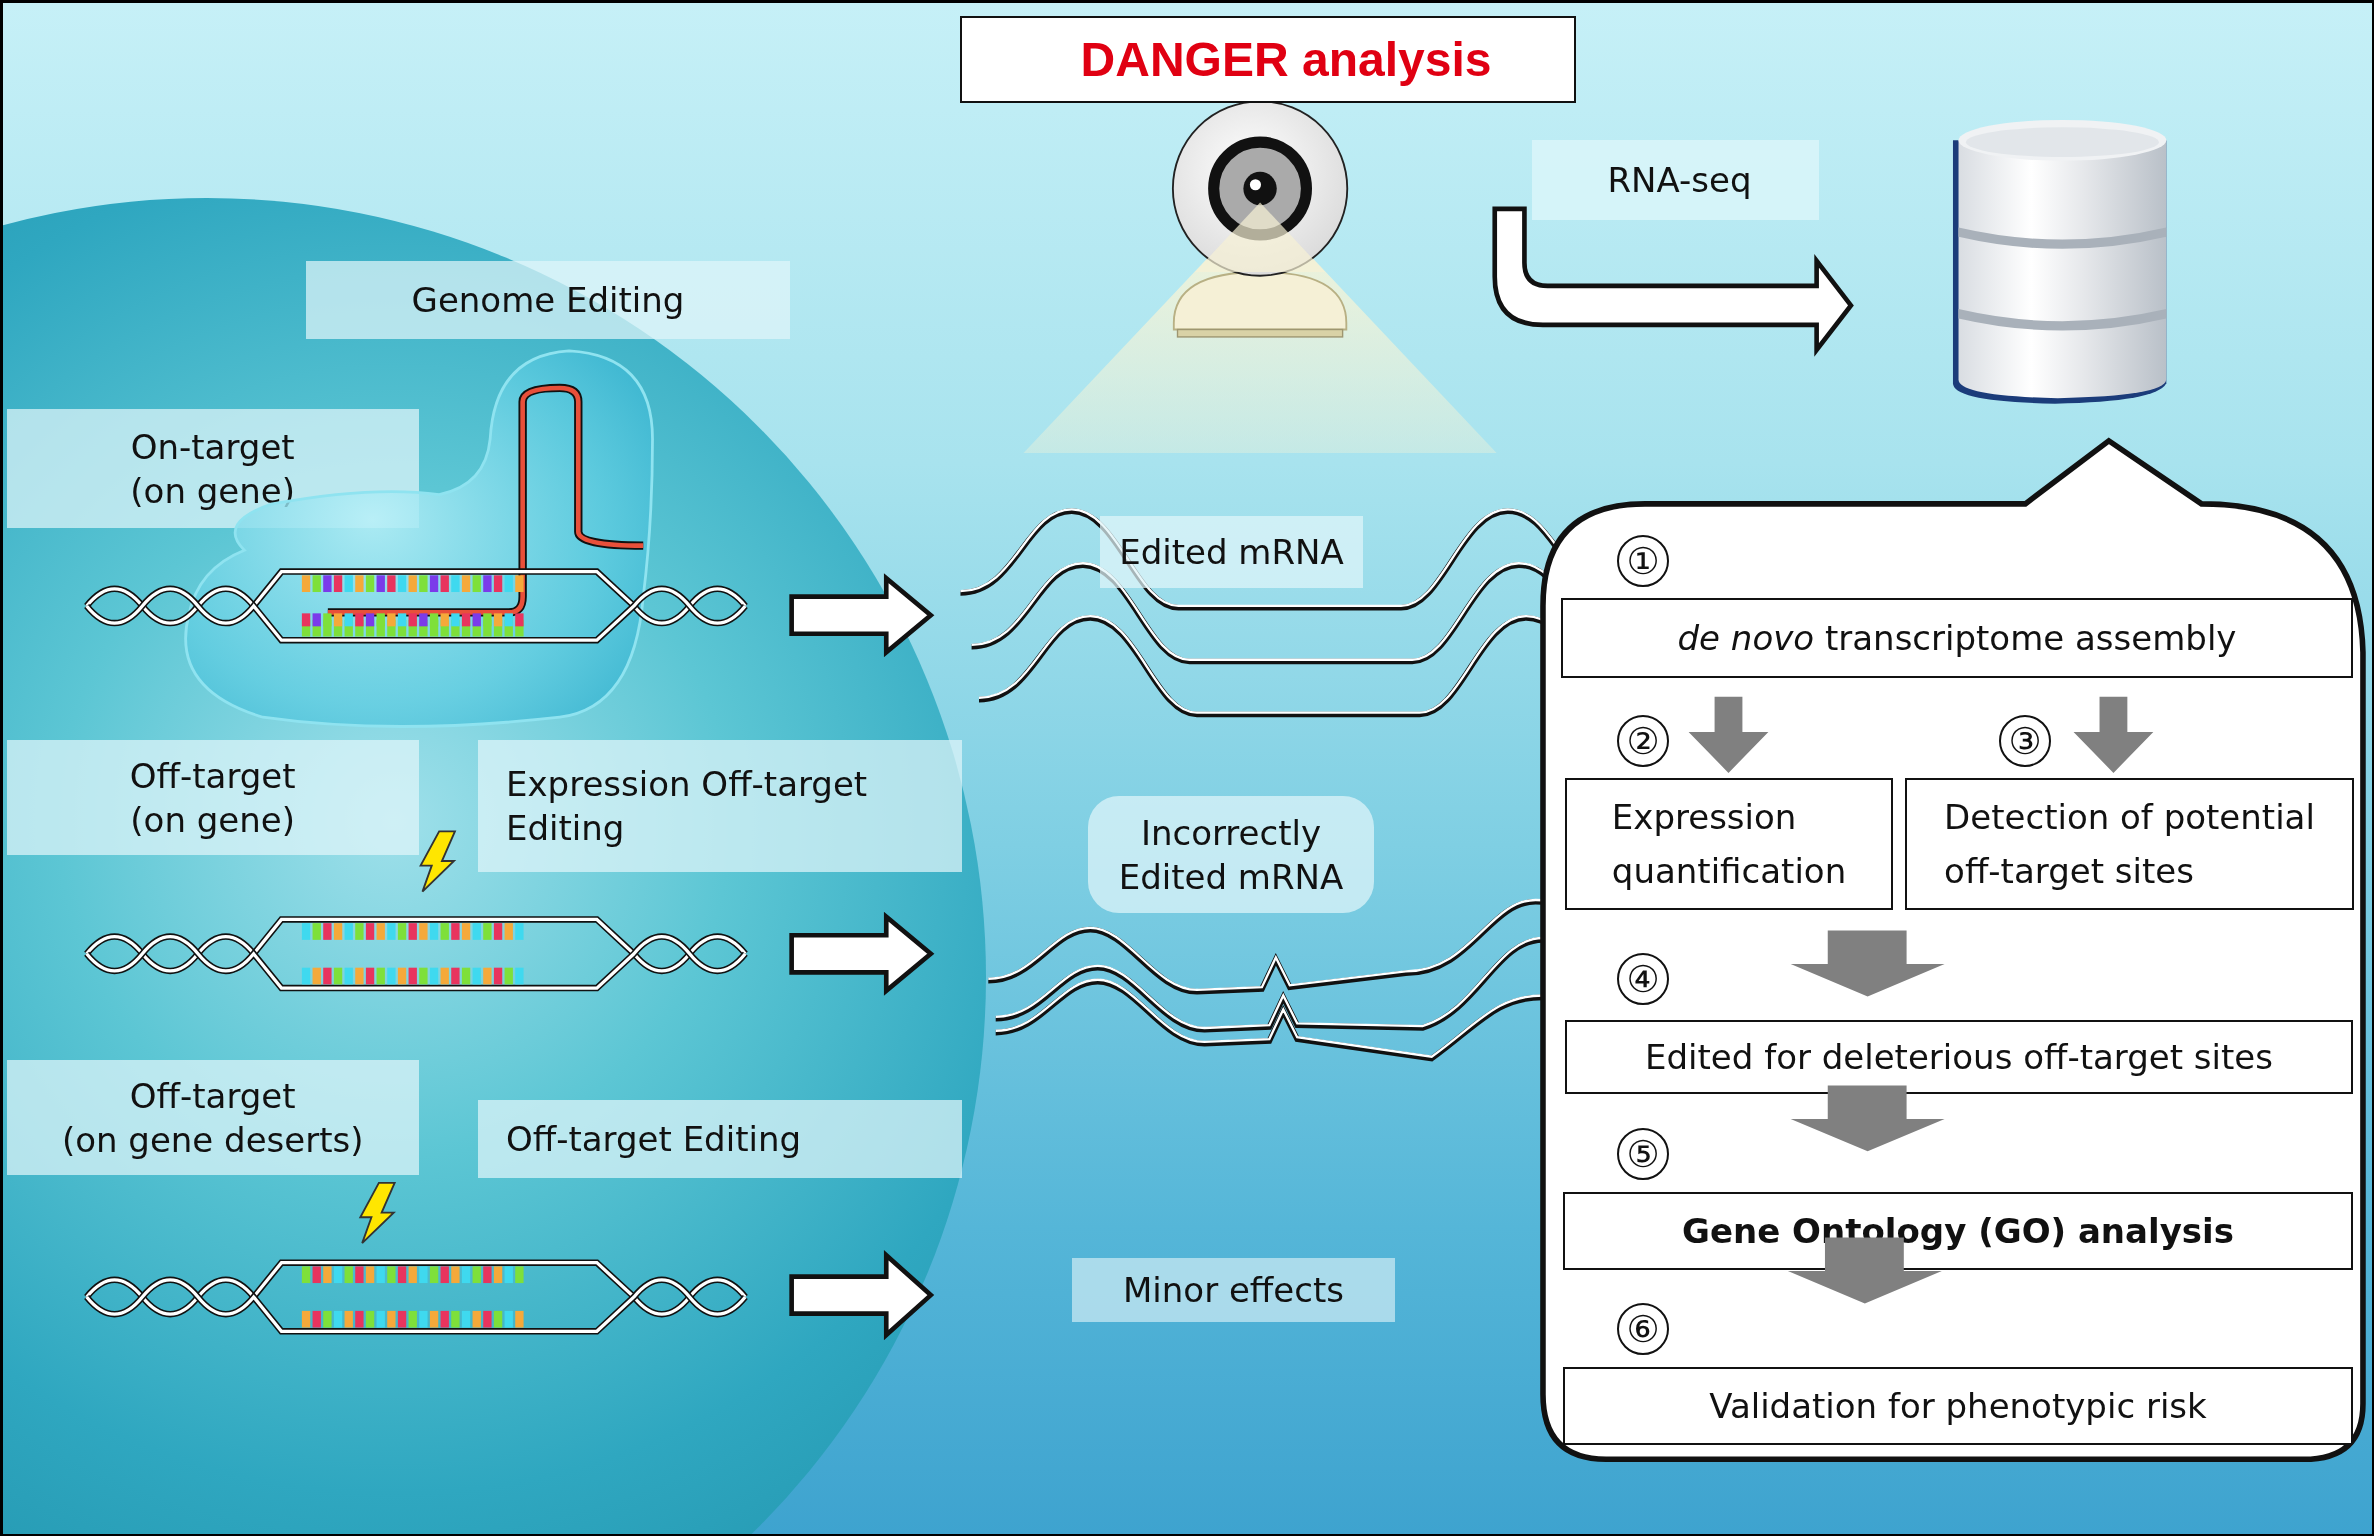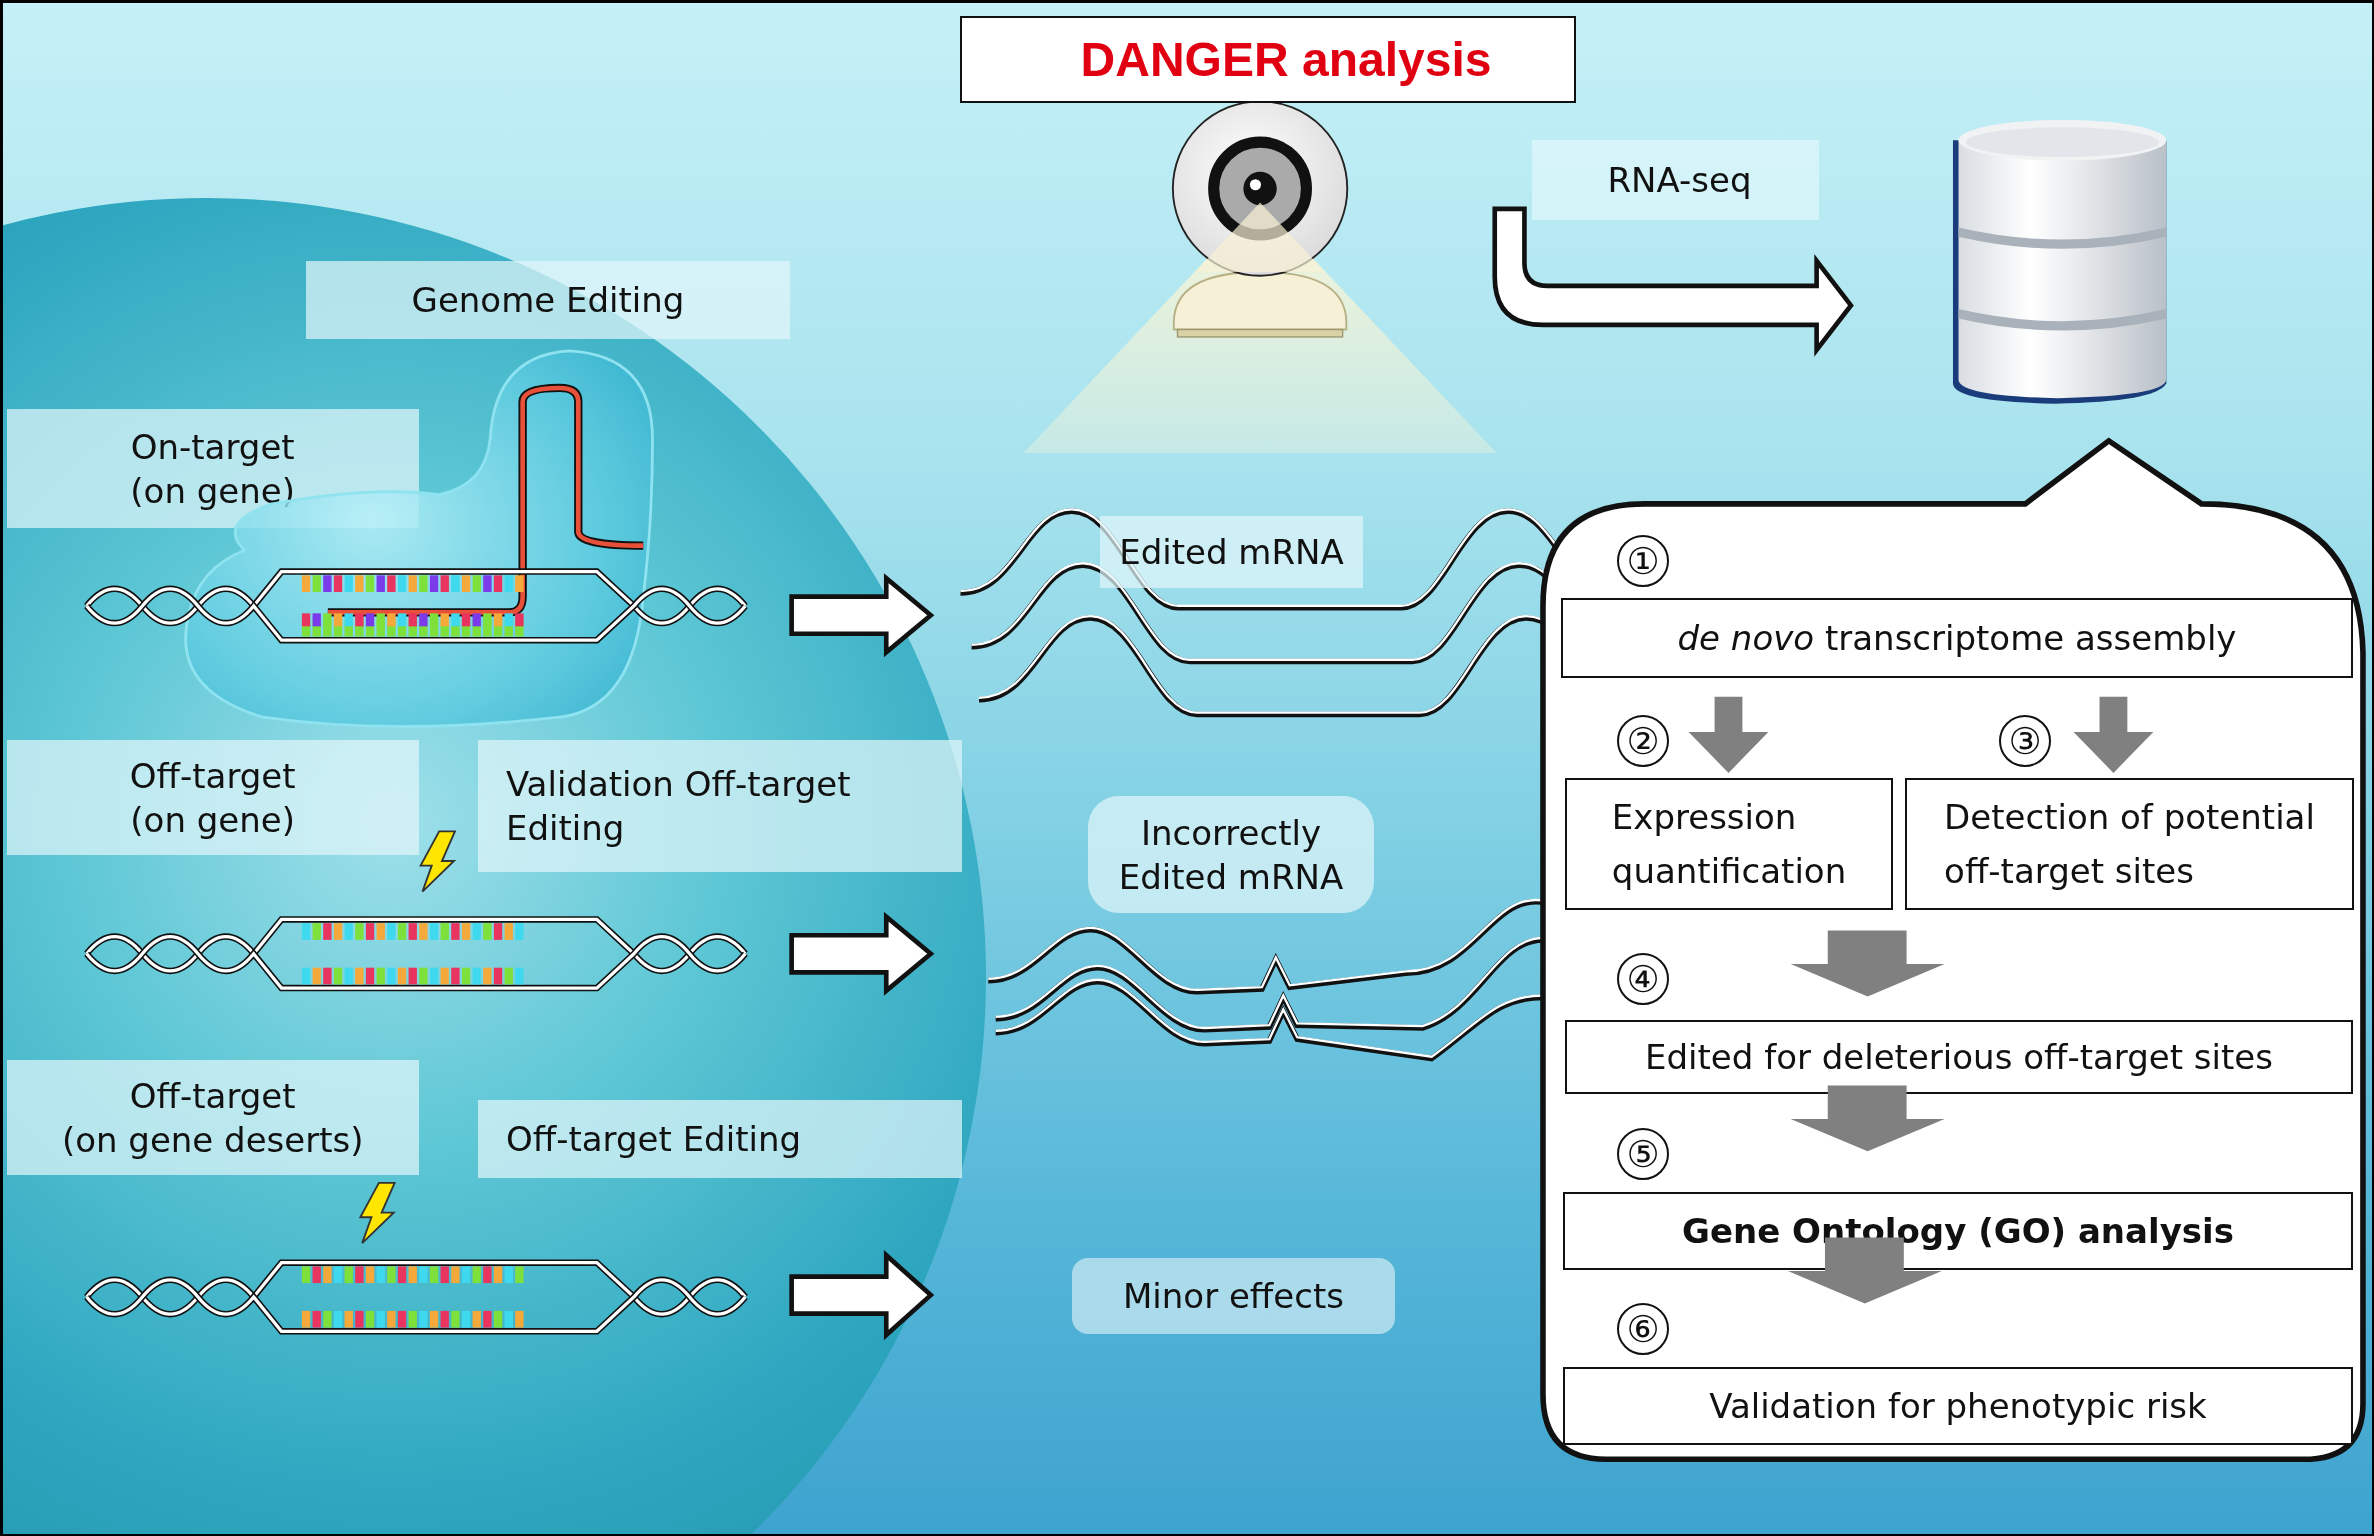--- a/index.html
+++ b/index.html
@@ -88,21 +88,21 @@
       <path d="M2108,330 Q2220,356 2332,330 L2332,340 Q2220,366 2108,340 Z" fill="#a9b1ba"></path>
     </g>
   </svg>
 
   <div class="label" style="left:303px; top:258px; width:484px; height:78px;">Genome Editing</div>
 
   <div class="label" style="left:3.7px; top:406px; width:412px; height:119px;">On-target
 (on gene)</div>
   <div class="label" style="left:3.7px; top:737px; width:412px; height:115px;">Off-target
 (on gene)</div>
-  <div class="label left" style="left:475px; top:737px; width:484px; height:132px; justify-content:flex-start;">Validation Off-target
+  <div class="label left" style="left:475px; top:737px; width:484px; height:132px; justify-content:flex-start;">Expression Off-target
 Editing</div>
   <div class="label" style="left:3.7px; top:1057px; width:412px; height:115px;">Off-target
 (on gene deserts)</div>
   <div class="label left" style="left:475px; top:1097px; width:484px; height:78px;">Off-target Editing</div>
 
   <svg class="layer" id="dna-layer" width="2375" height="1537" viewBox="0 0 2560 1657">
     <defs>
       <radialGradient id="cas9" cx="0.4" cy="0.45" r="0.7">
         <stop offset="0" stop-color="#b8f0f8" stop-opacity="0.85"></stop>
         <stop offset="0.7" stop-color="#5fcde2" stop-opacity="0.75"></stop>
@@ -320,21 +320,21 @@
         <g>
           <path d="M1070,1110 C1120,1110 1140,1055 1180,1055 C1220,1055 1250,1122 1295,1122 L1365,1119 L1380,1087 L1395,1117 L1540,1138 C1590,1102 1610,1072 1660,1072 C1710,1072 1720,1146 1790,1146" stroke="#111" stroke-width="6" fill="none"></path>
           <path d="M1070,1110 C1120,1110 1140,1055 1180,1055 C1220,1055 1250,1122 1295,1122 L1365,1119 L1380,1087 L1395,1117 L1540,1138 C1590,1102 1610,1072 1660,1072 C1710,1072 1720,1146 1790,1146" stroke="#fff" stroke-width="2.5" fill="none" transform="translate(0,-2)"></path>
         </g>
       </g>
   </svg>
 
   <div class="label" style="left:1097px; top:513px; width:263px; height:72px;">Edited mRNA</div>
   <div class="label" style="left:1085px; top:793px; width:286px; height:117px;border-radius:31px;">Incorrectly
 Edited mRNA</div>
-  <div class="label" style="left:1069px; top:1255px; width:323px; height:76px; background:rgba(200,232,242,0.75);border-radius:16px;">Minor effects</div>
+  <div class="label" style="left:1069px; top:1255px; width:323px; height:64px; background:rgba(200,232,242,0.75);">Minor effects</div>
 
   <svg class="layer" width="2375" height="1537" viewBox="0 0 2560 1657">
     <path d="M1770,540 L2180,540 L2270,472 L2370,540 Q2540,540 2544,700 L2544,1510 Q2544,1570 2480,1570 L1728,1570 Q1660,1570 1660,1500 L1660,650 Q1660,540 1770,540 Z" fill="#fff" stroke="#111" stroke-width="6"></path>
   </svg>
 
   <div id="pipeline">
     <div class="step-num" style="left:1614px; top:532px;">①</div>
     <div class="step-box" style="left:1558px; top:595px; width:792px; height:80px;">
       <span style="font-style:italic;">de novo</span>
       <span style="white-space:pre;"> transcriptome assembly</span>

